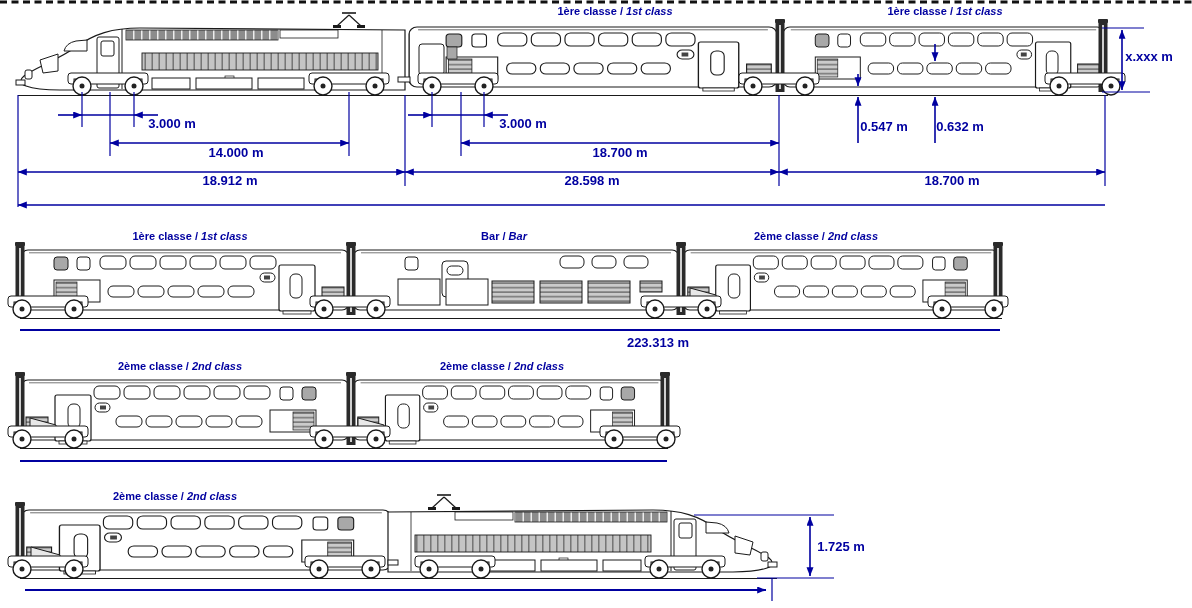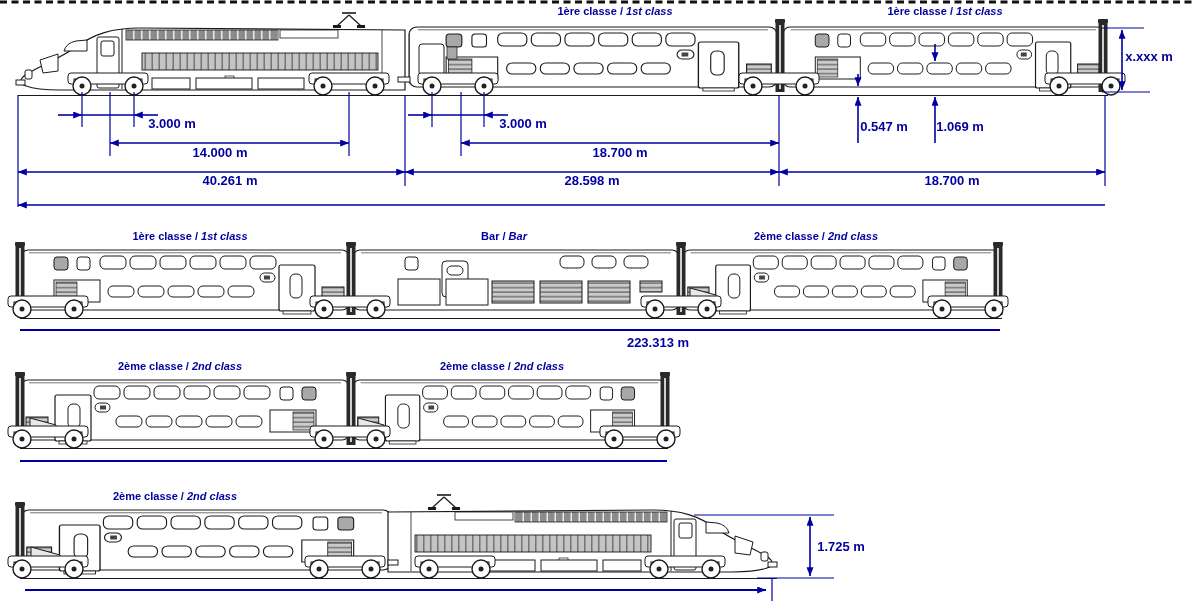--- a/index.html
+++ b/index.html
@@ -247,25 +247,25 @@
 <div class="lbl" style="left:615px;top:5px"><span>1ère classe / </span><span class="it">1st class</span></div>
 <div class="lbl" style="left:945px;top:5px"><span>1ère classe / </span><span class="it">1st class</span></div>
 <div class="lbl" style="left:190px;top:230px"><span>1ère classe / </span><span class="it">1st class</span></div>
 <div class="lbl" style="left:504px;top:230px"><span>Bar / </span><span class="it">Bar</span></div>
 <div class="lbl" style="left:816px;top:230px"><span>2ème classe / </span><span class="it">2nd class</span></div>
 <div class="lbl" style="left:180px;top:360px"><span>2ème classe / </span><span class="it">2nd class</span></div>
 <div class="lbl" style="left:502px;top:360px"><span>2ème classe / </span><span class="it">2nd class</span></div>
 <div class="lbl" style="left:175px;top:490px"><span>2ème classe / </span><span class="it">2nd class</span></div>
 
 <div class="lbl dim" style="left:172px;top:117px">3.000 m</div>
-<div class="lbl dim" style="left:220px;top:146px">14.000 m</div>
-<div class="lbl dim" style="left:230px;top:174px">40.261 m</div>
+<div class="lbl dim" style="left:236px;top:146px">14.000 m</div>
+<div class="lbl dim" style="left:230px;top:174px">18.912 m</div>
 <div class="lbl dim" style="left:523px;top:117px">3.000 m</div>
 <div class="lbl dim" style="left:620px;top:146px">18.700 m</div>
 <div class="lbl dim" style="left:592px;top:174px">28.598 m</div>
 <div class="lbl dim" style="left:952px;top:174px">18.700 m</div>
 <div class="lbl dim" style="left:884px;top:120px">0.547 m</div>
-<div class="lbl dim" style="left:960px;top:120px">1.069 m</div>
+<div class="lbl dim" style="left:960px;top:120px">0.632 m</div>
 <div class="lbl dim" style="left:1149px;top:50px">x.xxx m</div>
 <div class="lbl dim" style="left:658px;top:336px">223.313 m</div>
 <div class="lbl dim" style="left:841px;top:540px">1.725 m</div>
 
 </div>
 
 </body></html>

